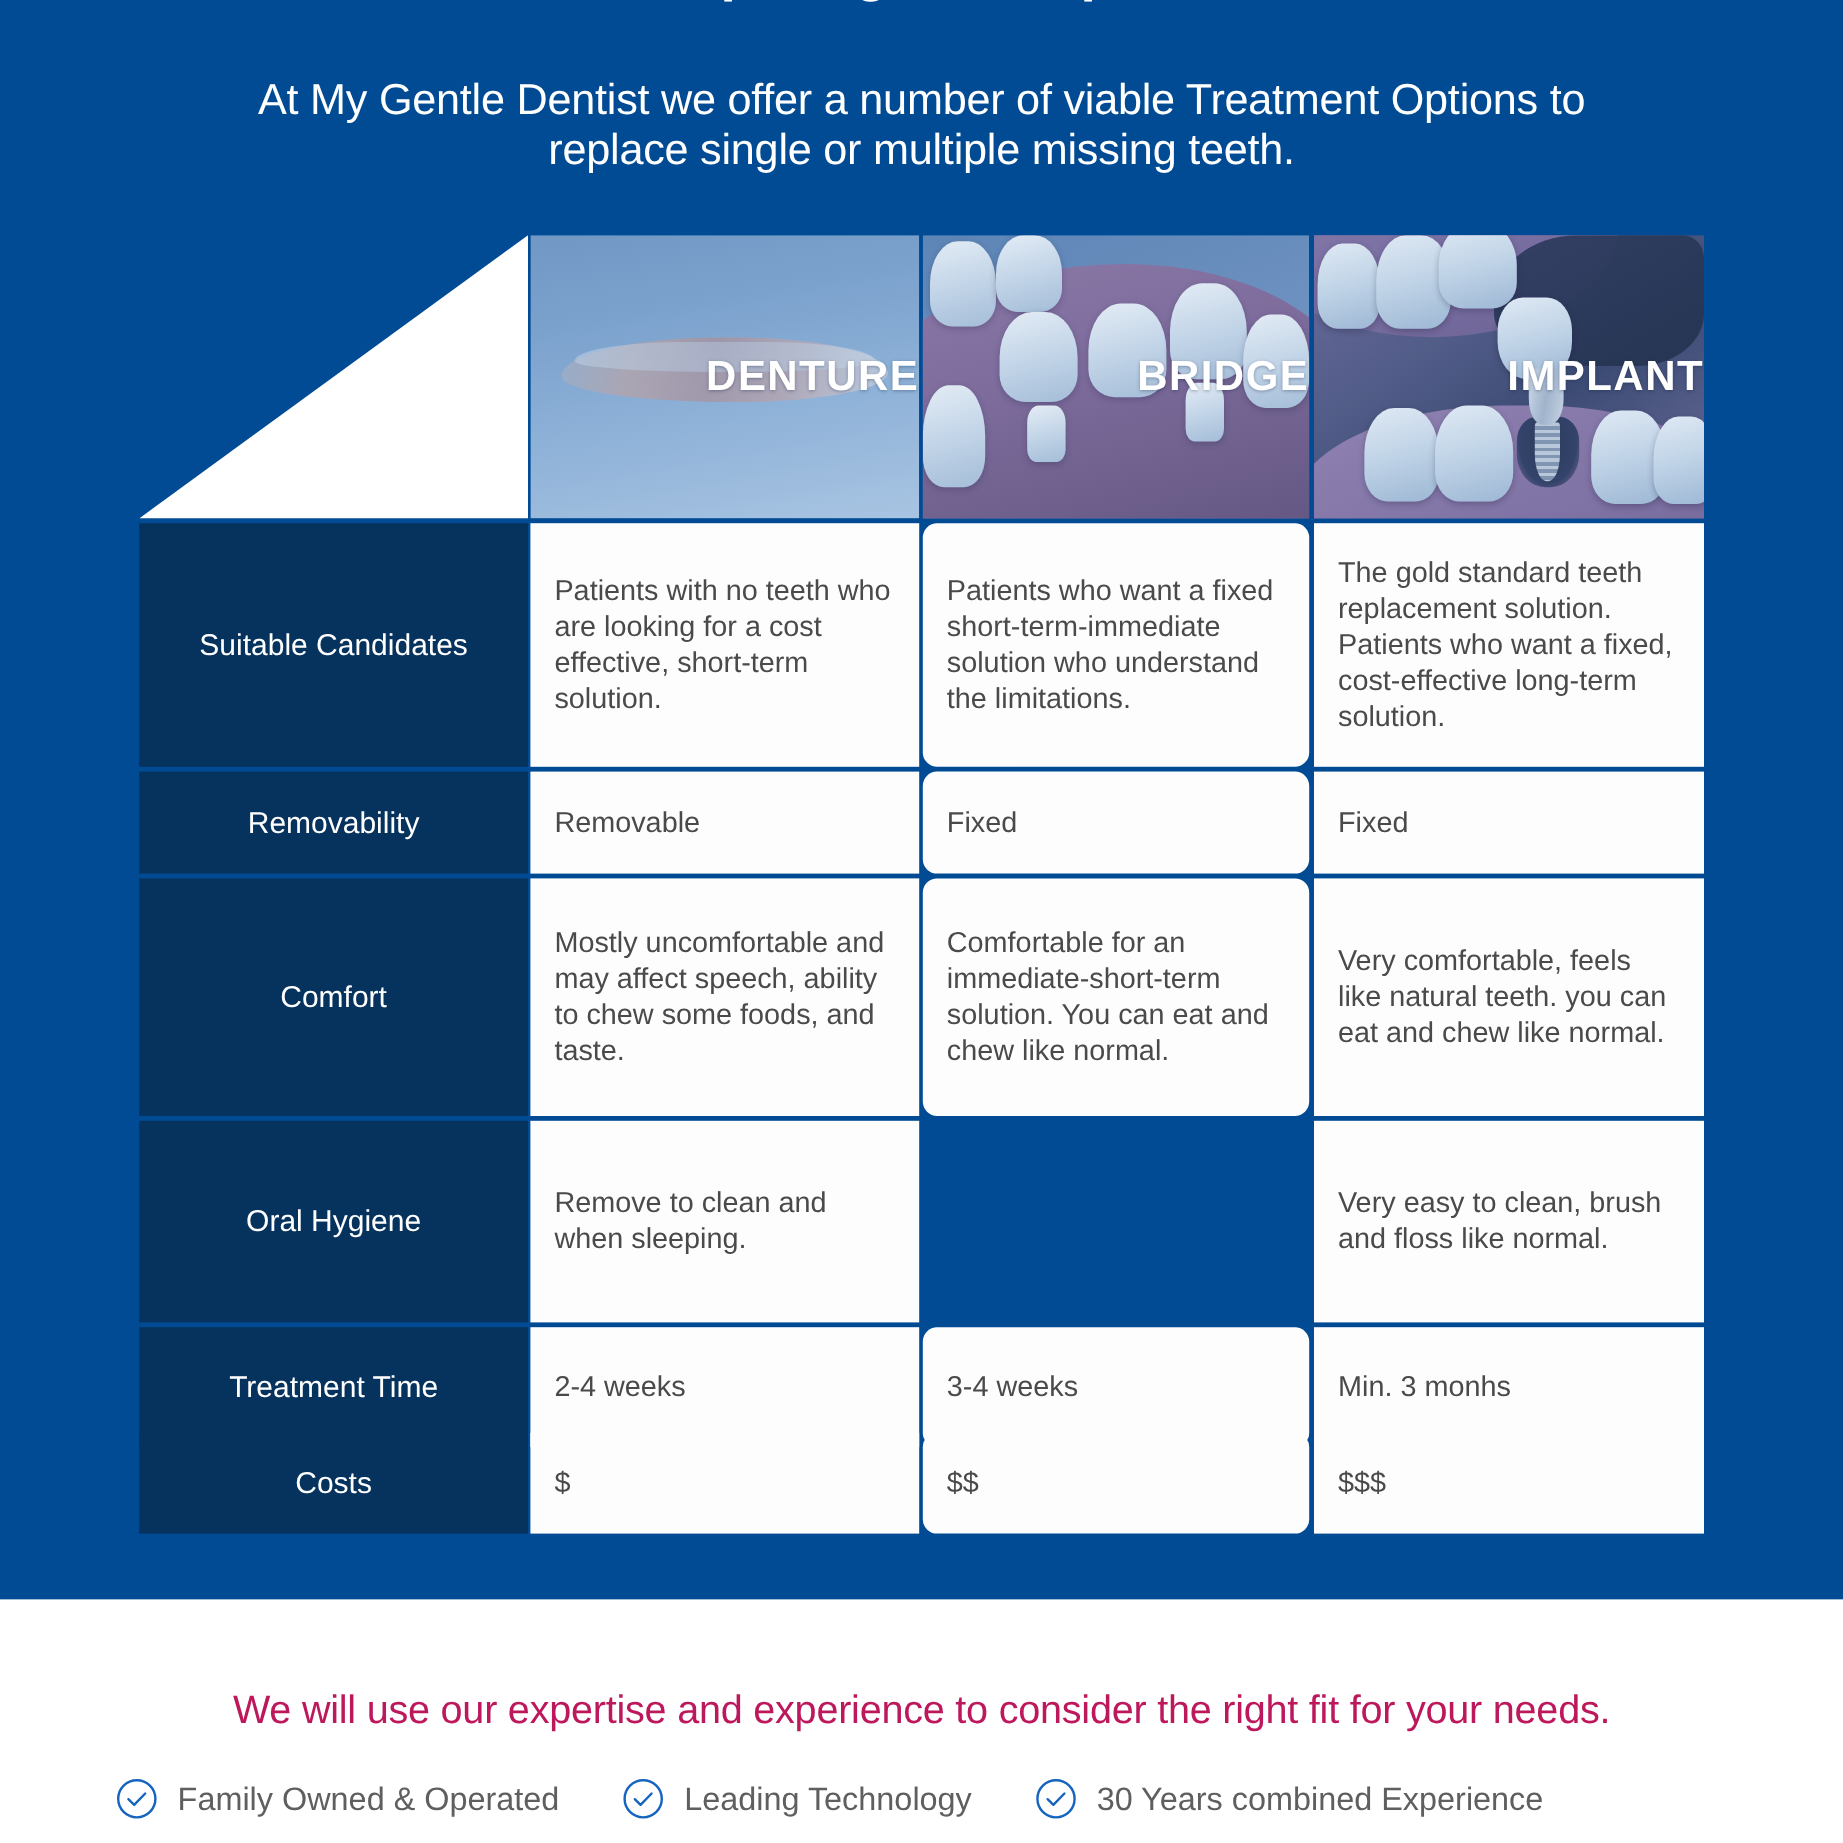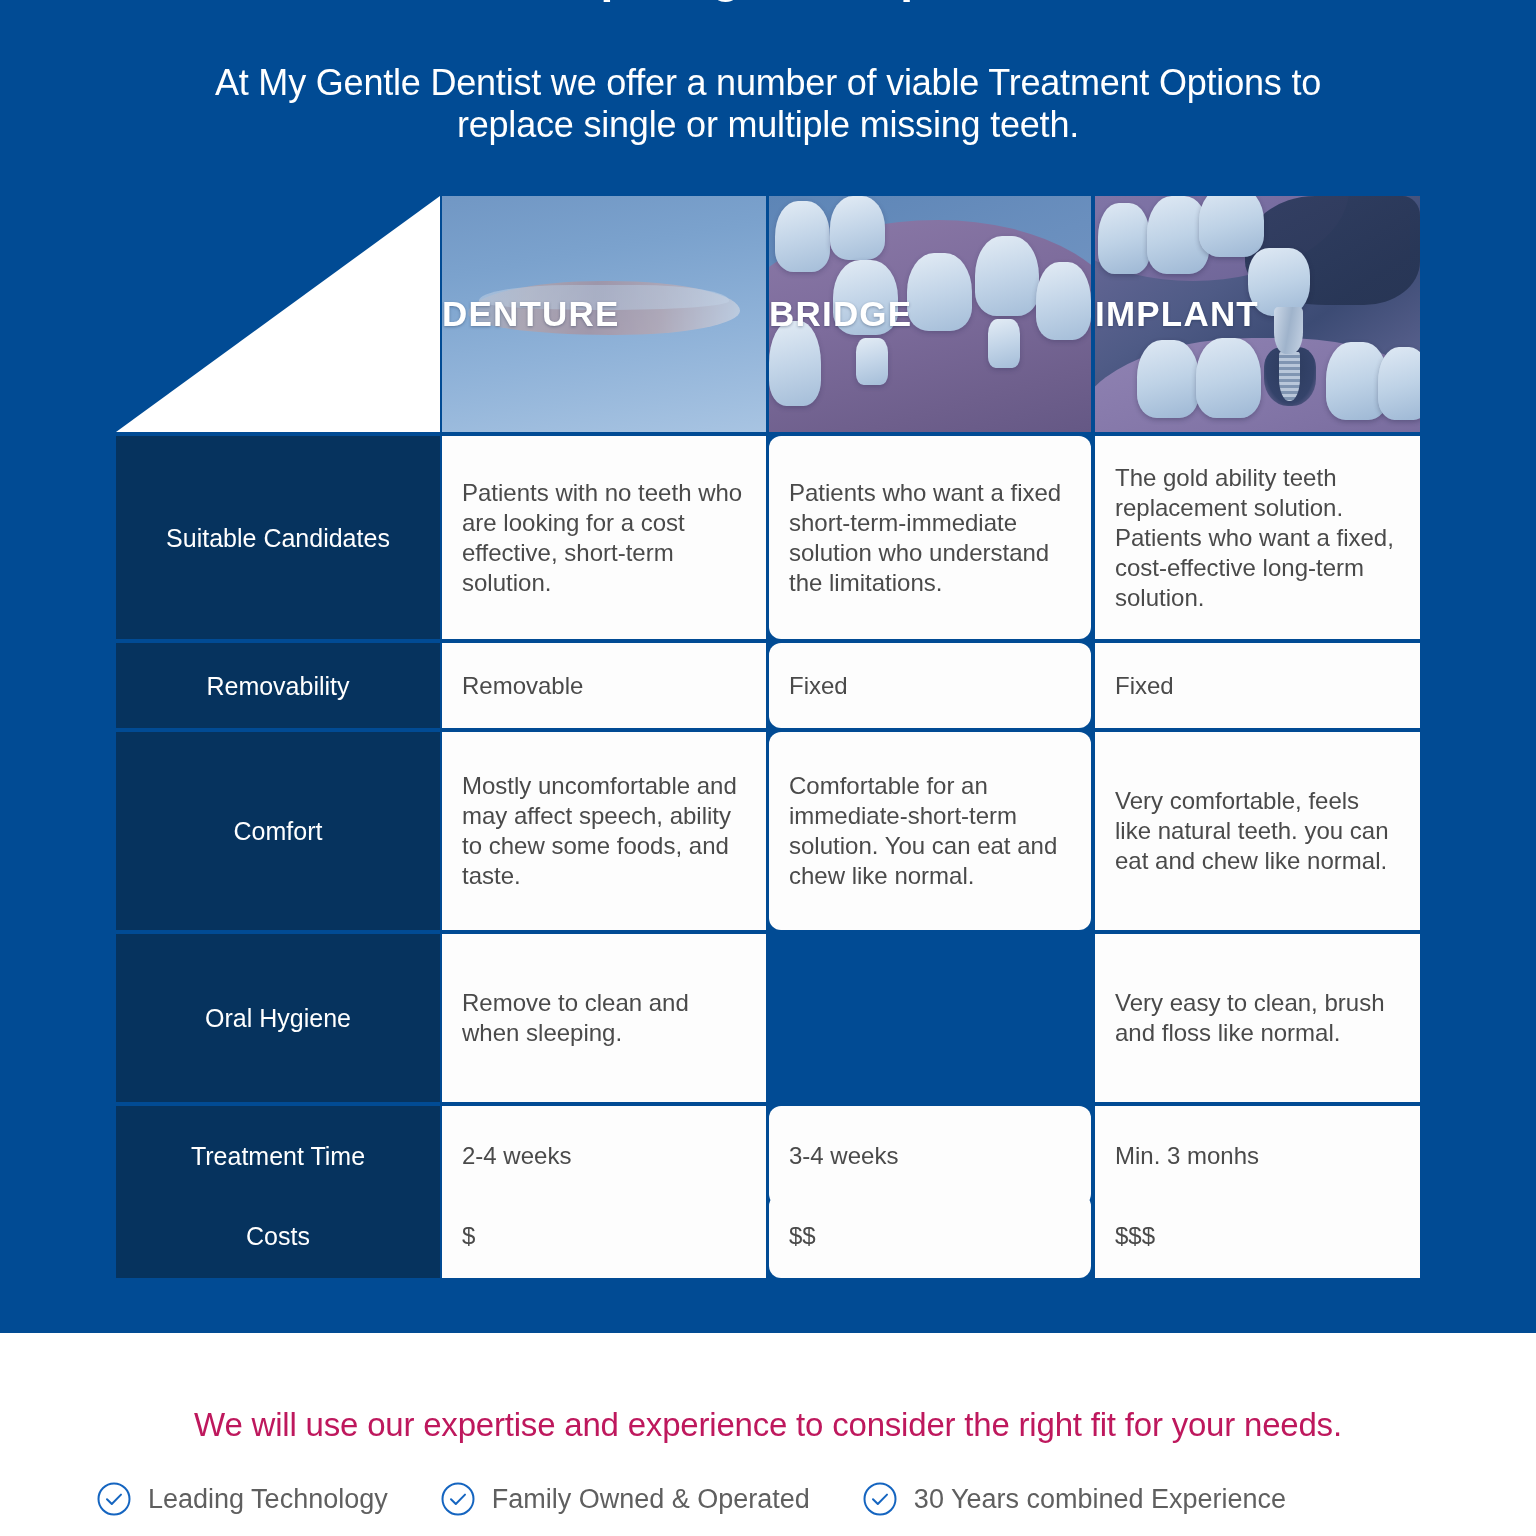--- a/index.html
+++ b/index.html
@@ -120,21 +120,21 @@
   }
   .img-cell.c0 { left: 326px; width: 324px; }
   .img-cell.c1 { left: 653px; width: 322px; }
   .img-cell.c2 { left: 979px; width: 325px; }
 
   .img-label {
     position: absolute;
     left: 0; top: 50%;
     transform: translateY(-50%);
     width: 100%;
-    text-align: left;
+    text-align: right;
     color: #ffffff;
     font-size: 35px;
     font-weight: 700;
     letter-spacing: 1.2px;
     z-index: 6;
     text-shadow: 0 1px 3px rgba(10,30,60,.35);
   }
 
   
   .art-denture {
@@ -357,21 +357,21 @@
             <div class="tooth l4"></div>
         </div>
         <div class="img-label">IMPLANT</div>
       </div>
     </div>
 
     <div class="trow" id="row-suitable">
       <div class="label-cell">Suitable Candidates</div>
       <div class="data-cell c0">Patients with no teeth who are looking for a cost effective, short-term solution.</div>
       <div class="data-cell c1">Patients who want a fixed short-term-immediate solution who understand the limitations.</div>
-      <div class="data-cell c2">The gold ability teeth replacement solution. Patients who want a fixed, cost-effective long-term solution.</div>
+      <div class="data-cell c2">The gold standard teeth replacement solution. Patients who want a fixed, cost-effective long-term solution.</div>
     </div>
 
     <div class="trow" id="row-remove">
       <div class="label-cell">Removability</div>
       <div class="data-cell c0">Removable</div>
       <div class="data-cell c1">Fixed</div>
       <div class="data-cell c2">Fixed</div>
     </div>
 
     <div class="trow" id="row-comfort">
@@ -401,39 +401,39 @@
       <div class="data-cell c2">$$$</div>
     </div>
 
   </div>
 </div>
 
 <div id="footer">
   <div id="footer-headline">We will use our expertise and experience to consider the right fit for your needs.</div>
 
   <div id="footer-features">
+
+    <div class="feature">
+      <svg class="check-icon" width="36" height="36" viewBox="0 0 36 36">
+        <circle cx="18" cy="18" r="15.5" fill="none" stroke="#1565c0" stroke-width="2"></circle>
+        <path d="M11 18.3 L15.8 23 L25 13.6" fill="none" stroke="#1565c0" stroke-width="2" stroke-linecap="round" stroke-linejoin="round"></path>
+      </svg>
+      <span>Family Owned &amp; Operated</span>
+    </div>
 
     <div class="feature">
       <svg class="check-icon" width="36" height="36" viewBox="0 0 36 36">
         <circle cx="18" cy="18" r="15.5" fill="none" stroke="#1565c0" stroke-width="2"></circle>
         <path d="M11 18.3 L15.8 23 L25 13.6" fill="none" stroke="#1565c0" stroke-width="2" stroke-linecap="round" stroke-linejoin="round"></path>
       </svg>
       <span>Leading Technology</span>
     </div>
 
     <div class="feature">
       <svg class="check-icon" width="36" height="36" viewBox="0 0 36 36">
         <circle cx="18" cy="18" r="15.5" fill="none" stroke="#1565c0" stroke-width="2"></circle>
         <path d="M11 18.3 L15.8 23 L25 13.6" fill="none" stroke="#1565c0" stroke-width="2" stroke-linecap="round" stroke-linejoin="round"></path>
       </svg>
-      <span>Family Owned &amp; Operated</span>
-    </div>
-
-    <div class="feature">
-      <svg class="check-icon" width="36" height="36" viewBox="0 0 36 36">
-        <circle cx="18" cy="18" r="15.5" fill="none" stroke="#1565c0" stroke-width="2"></circle>
-        <path d="M11 18.3 L15.8 23 L25 13.6" fill="none" stroke="#1565c0" stroke-width="2" stroke-linecap="round" stroke-linejoin="round"></path>
-      </svg>
       <span>30 Years combined Experience</span>
     </div>
 
   </div>
 </div>
 
 </body></html>

